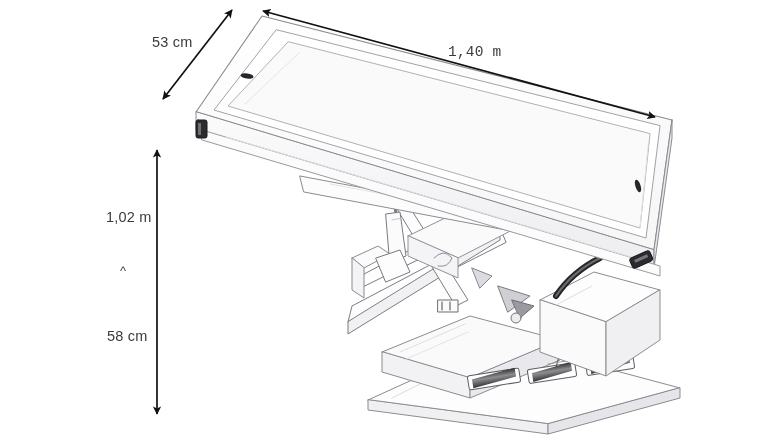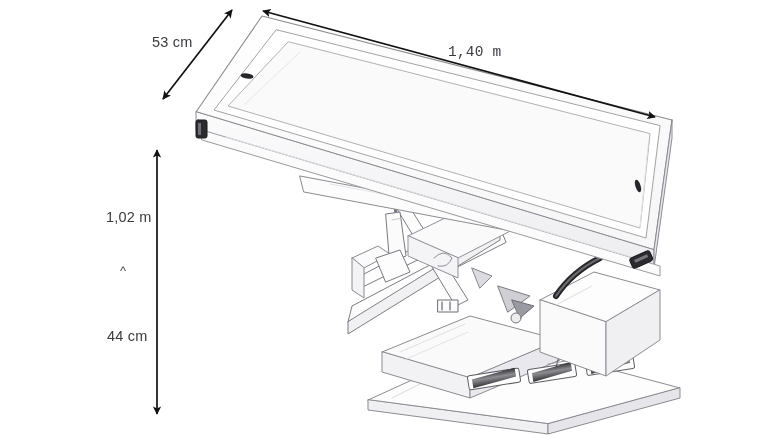--- a/index.html
+++ b/index.html
@@ -207,15 +207,15 @@
   </svg>
 
   <span id="label-depth" class="dim-label">53 cm</span>
 
   <span id="label-length" class="dim-label">1,40 m</span>
 
   <span id="label-height-max" class="dim-label">1,02 m</span>
 
   <span id="label-range-caret" class="dim-label">^</span>
 
-  <span id="label-height-min" class="dim-label">44 cm</span>
+  <span id="label-height-min" class="dim-label">58 cm</span>
 
 </div>
 
 </body></html>

